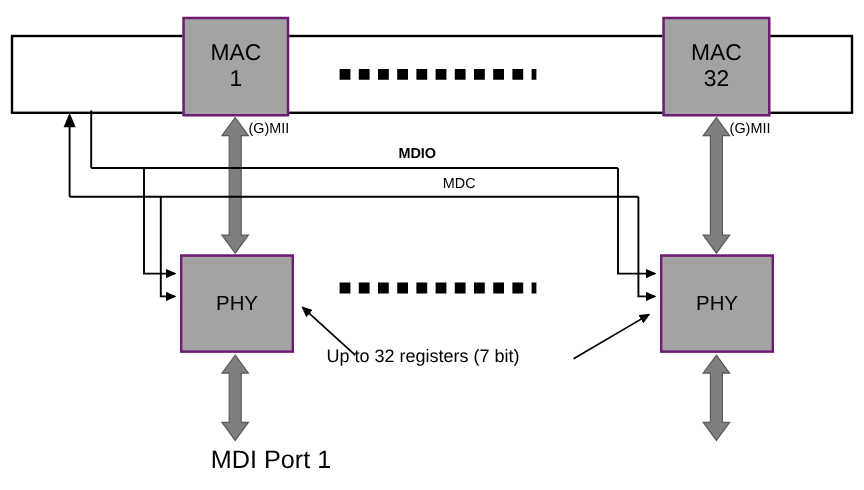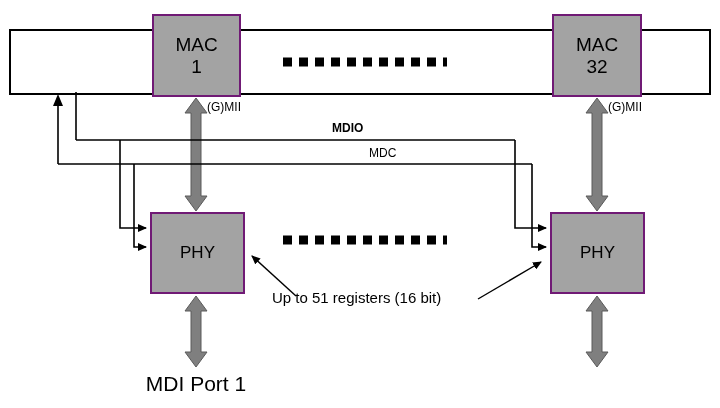--- a/index.html
+++ b/index.html
@@ -31,21 +31,21 @@
   #phy1-box{left:150px;top:212px;width:95px;height:82px;font-size:17px;}
   #phy32-box{left:550px;top:212px;width:95px;height:82px;font-size:17px;}
   .lbl{position:absolute;z-index:3;white-space:nowrap;}
   .wire-lbl{font-size:12px;}
   #gmii-left{left:207px;top:100px;}
   #gmii-right{left:608px;top:100px;}
   #mdio-label{left:332px;top:121px;font-weight:bold;}
   #mdc-label{left:345px;top:146px;margin-left:24px;}
   #annotation{left:272px;top:287px;font-size:15px;line-height:21px;z-index:3;position:absolute;}
   .port-lbl{font-size:21px;width:160px;text-align:center;}
-  #mdi-port-1{left:116px;top:372px;}
+  #mdi-port-1{left:116px;top:372px;text-align:right;}
   #mdi-port-32{left:517px;top:372px;}
 </style>
 </head>
 <body>
 
 <div id="canvas">
 
   <svg id="wires" width="720" height="408" viewBox="0 0 720 408">
     <defs>
       <marker id="arr" markerWidth="10" markerHeight="8" refX="8" refY="4" orient="auto" markerUnits="userSpaceOnUse">
@@ -112,18 +112,18 @@
   <div class="box" id="phy32-box">
     <div class="ln">PHY</div>
   </div>
 
   <div class="lbl wire-lbl" id="gmii-left">(G)MII</div>
   <div class="lbl wire-lbl" id="gmii-right">(G)MII</div>
   <div class="lbl wire-lbl" id="mdio-label">MDIO</div>
   <div class="lbl wire-lbl" id="mdc-label">MDC</div>
 
   <div id="annotation">
-    <div>Up to 51 registers (16 bit)</div>
+    <div>Up to 32 registers (7 bit)</div>
   </div>
 
   <div class="lbl port-lbl" id="mdi-port-1">MDI Port 1</div>
 
 </div>
 
 </body></html>

